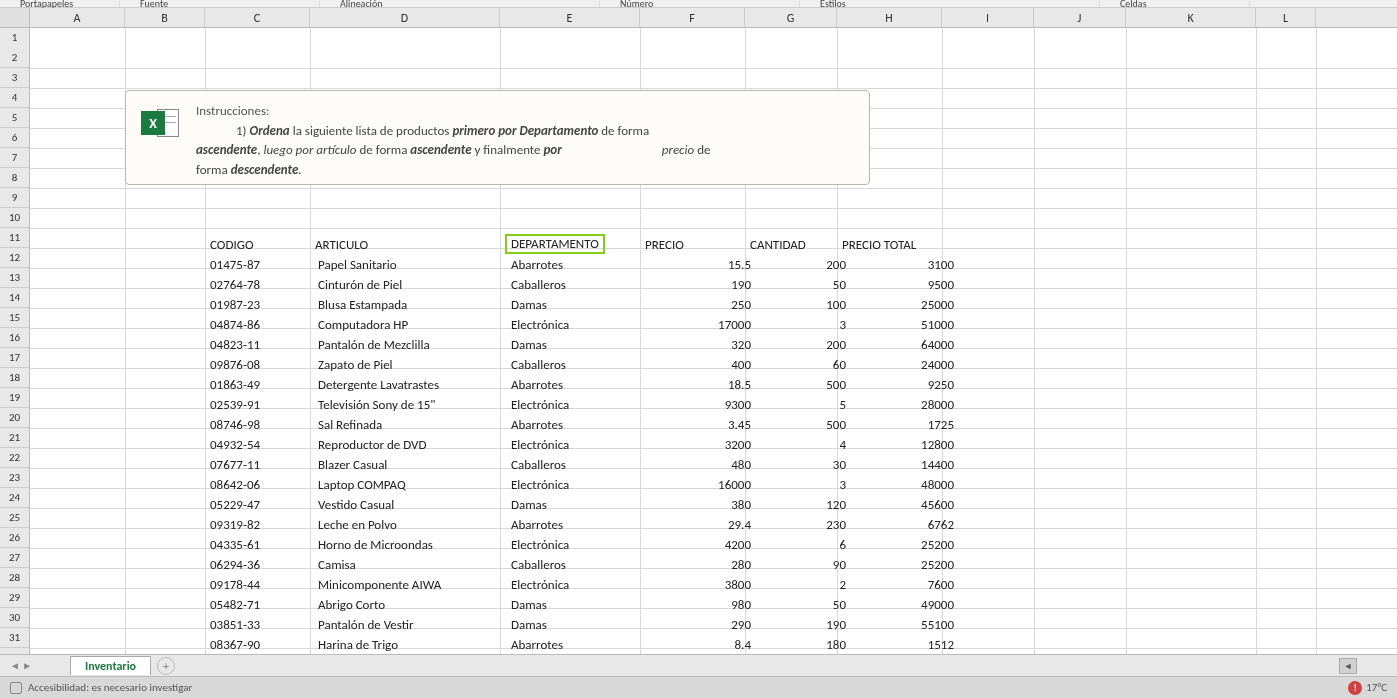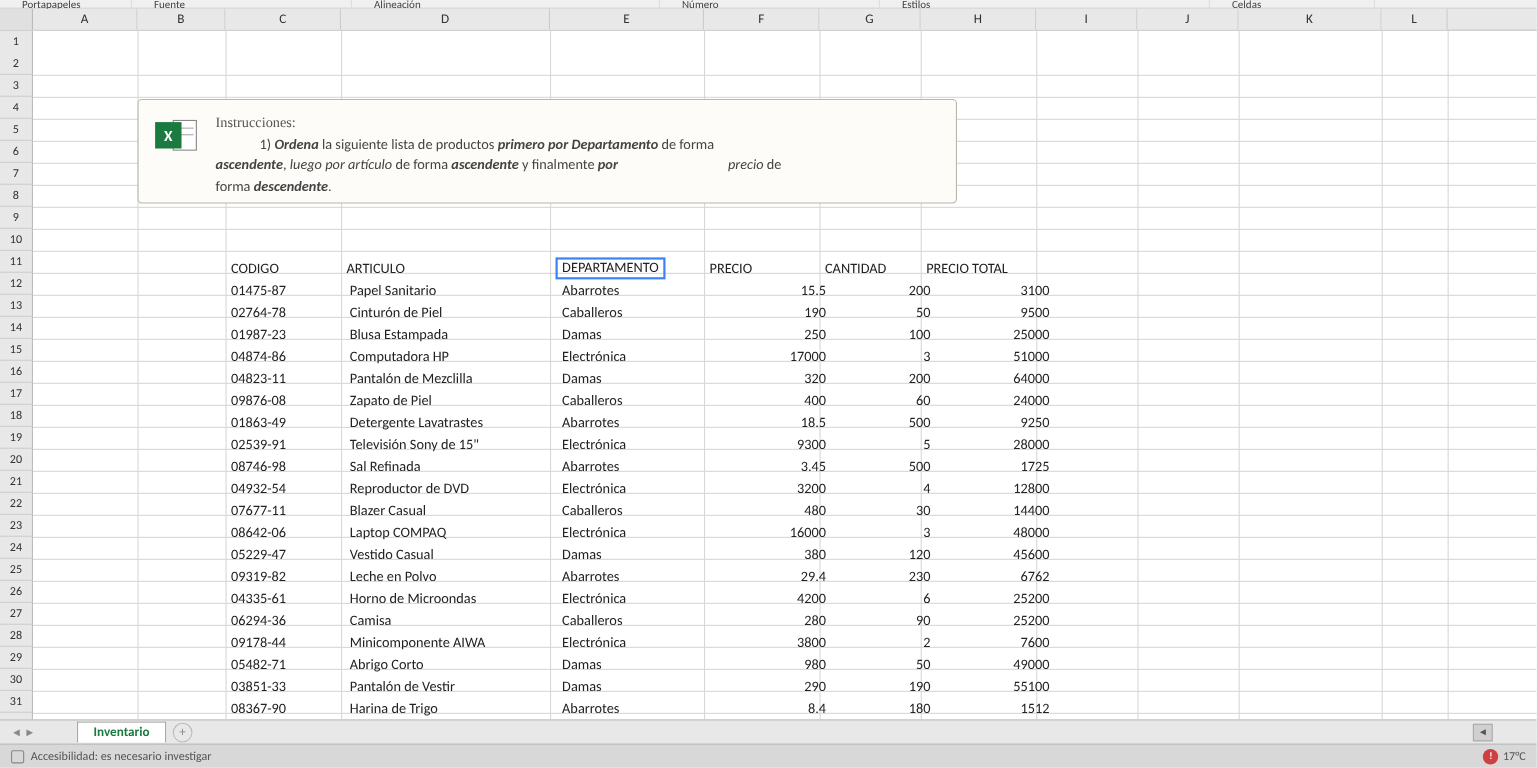--- a/index.html
+++ b/index.html
@@ -35,29 +35,29 @@
     .partner-main { font-size: 14px; font-weight: bold; color: #333; }
     .partner-sub { font-size: 7px; color: #888; }
     
     .instr-box { position: absolute; left: 95px; top: 62px; width: 745px; height: 95px; background: #fdfcf8; border: 1px solid #b8b8a8; border-radius: 4px; padding: 10px 15px; display: flex; gap: 15px; }
     .excel-icon { width: 40px; height: 40px; display: flex; align-items: center; justify-content: center; position: relative; flex-shrink: 0; margin-top: 2px; }
     .excel-x { position: absolute; left: 0; width: 24px; height: 24px; background: #1a7a3f; color: #fff; font-weight: bold; font-size: 14px; display: flex; align-items: center; justify-content: center; }
     .excel-sheet { position: absolute; left: 16px; width: 22px; height: 28px; background: #fff; border: 1px solid #888; }
     .excel-sheet::before, .excel-sheet::after { content: ''; position: absolute; left: 2px; right: 2px; height: 1px; background: #aaa; }
     .excel-sheet::before { top: 6px; } .excel-sheet::after { top: 12px; }
     .instr-text { font-size: 13px; color: #444; line-height: 1.5; }
-    .instr-title { color: #555; font-family: Liberation Serif, serif; }
+    .instr-title { color: #555; }
     .instr-text b { font-weight: bold; font-style: italic; }
     .instr-text i { font-style: italic; }
     
     .table-area { position: absolute; left: 180px; top: 160px; }
     .tbl-header { display: flex; height: 20px; font-size: 13px; color: #222; margin-top: 46px; }
     .tbl-header > div { display: flex; align-items: center; }
     .th-c { width: 105px; } .th-d { width: 190px; } .th-e { width: 140px; } .th-f { width: 105px; justify-content: flex-start; } .th-g { width: 92px; } .th-h { width: 120px; }
-    .th-e-sel { border: 2px solid #3b82f6; padding: 0 4px; height: 20px; margin-top: -1px; }
+    .th-e-sel { border: 2px solid #84cc16; padding: 0 4px; height: 20px; margin-top: -1px; }
     
     .tbl-row { display: flex; height: 20px; font-size: 13px; color: #222; justify-content: space-between; }
     .tbl-row > div { display: flex; align-items: center; }
     .c-code { width: 105px; } .c-art { width: 190px; } .c-dep { width: 140px; }
     .c-prc { width: 105px; justify-content: flex-end; padding-right: 8px; }
     .c-qty { width: 92px; justify-content: flex-end; padding-right: 8px; }
     .c-tot { width: 105px; justify-content: flex-end; padding-right: 8px; }
     
     .sheet-tabs { position: absolute; bottom: 22px; left: 0; right: 0; height: 22px; background: #e8e8e8; border-top: 1px solid #bbb; display: flex; align-items: center; padding-left: 70px; }
     .tab-controls { position: absolute; left: 10px; display: flex; gap: 8px; color: #888; font-size: 10px; }

